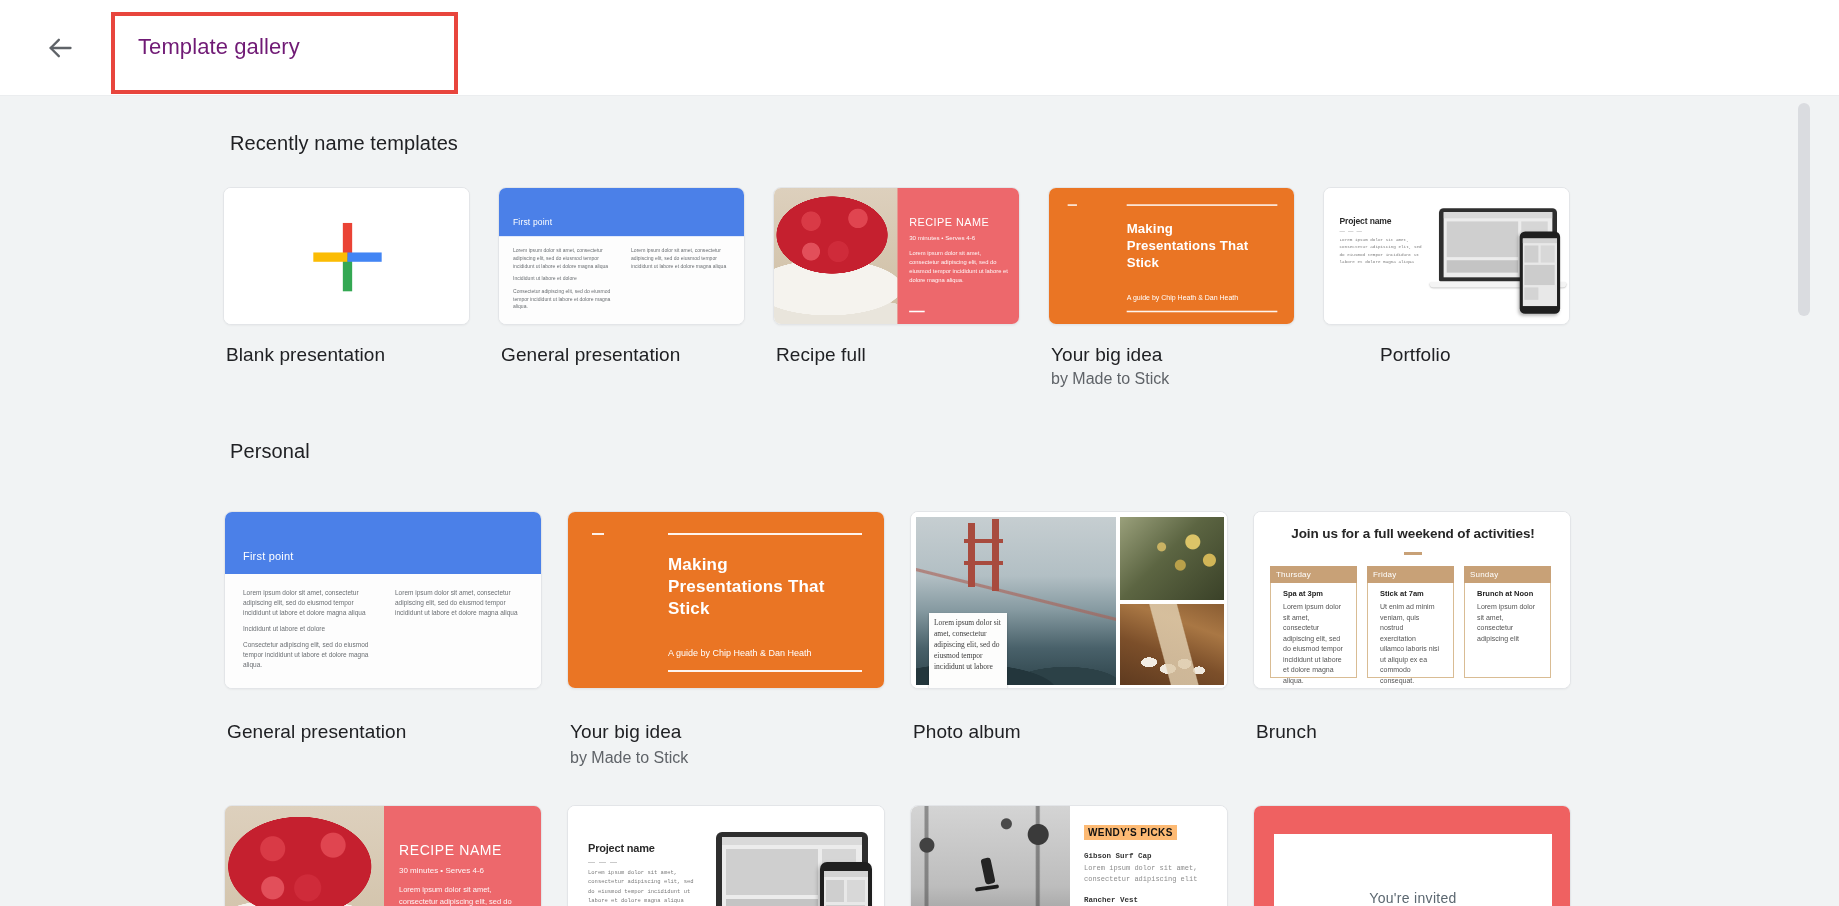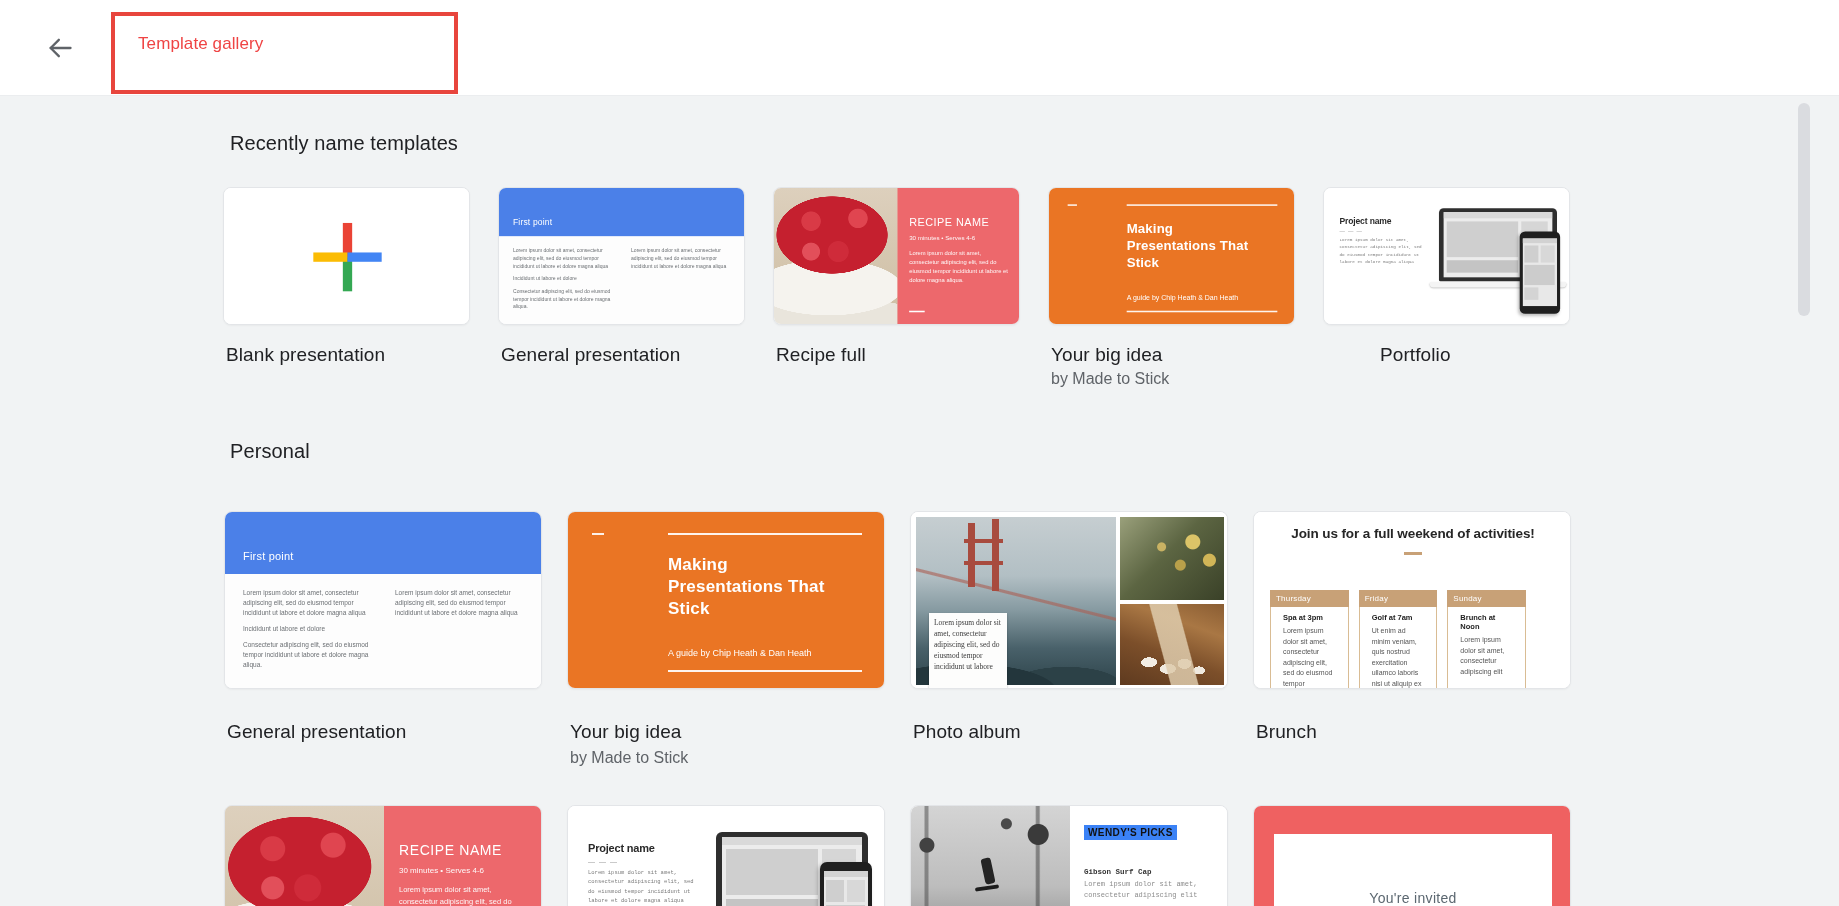--- a/index.html
+++ b/index.html
@@ -4,21 +4,21 @@
 <style>
   * { margin:0; padding:0; box-sizing:border-box; }
   html,body { width:1839px; height:906px; }
   body { font-family:"Liberation Sans", sans-serif; background:#f1f3f4; overflow:hidden; }
   .page { position:relative; width:1839px; height:906px; background:#f1f3f4; overflow:hidden; }
 
   
   .header { position:absolute; left:0; top:0; width:1839px; height:96px; background:#ffffff; border-bottom:1px solid #ebedef; z-index:5; }
   .back-btn { position:absolute; left:40px; top:28px; width:40px; height:40px; border:none; background:transparent; cursor:pointer; color:#5f6368; }
   .back-btn svg { width:28px; height:28px; display:block; margin:auto; }
-  .page-title { position:absolute; left:138px; top:34px; font-size:17px; color:#ef4444; letter-spacing:.1px; }
+  .page-title { position:absolute; left:138px; top:34px; font-size:22px; color:#701a75; letter-spacing:.1px; }
   .annotation { position:absolute; left:111px; top:12px; width:347px; height:82px; border:4px solid #e8453d; z-index:6; pointer-events:none; }
 
   
   .sec-heading { position:absolute; font-size:20px; font-weight:400; color:#202124; letter-spacing:.1px; }
   .h-recent { left:230px; top:132px; }
   .h-personal { left:230px; top:440px; }
   .lbl { position:absolute; font-size:19px; font-weight:500; color:#202124; letter-spacing:.1px; }
   .sub { position:absolute; font-size:16px; font-weight:400; color:#5f6368; }
 
   
@@ -133,43 +133,43 @@
       radial-gradient(ellipse 8px 5px at 46% 80%, #efe9df 0 99%, transparent),
       radial-gradient(ellipse 7px 5px at 62% 74%, #f4efe6 0 99%, transparent),
       radial-gradient(ellipse 6px 4px at 76% 82%, #efe9df 0 99%, transparent),
       linear-gradient(20deg, #5e3a1f 0%, #7c4f2a 40%, #a97744 72%, #8a5d33 100%);
   }
 
   
   .t-wedding { background:#fff; }
   .wd-title { position:absolute; left:0; top:14px; width:100%; text-align:center; font-size:13.5px; font-weight:600; color:#262626; letter-spacing:-.1px; }
   .wd-dash { position:absolute; left:150px; top:40px; width:18px; height:3px; background:#c8a177; }
-  .wd-cols { position:absolute; left:16px; top:54px; width:256px; display:flex; gap:10px;margin-top:24px; }
+  .wd-cols { position:absolute; left:16px; top:54px; width:281px; display:flex; gap:10px; }
   .wd-col { flex:1; }
   .wd-day { height:17px; line-height:17px; background:#c8a177; color:#fff; font-size:8px; padding-left:6px; letter-spacing:.2px; }
   .wd-body { border:1px solid #d9bc94; border-top:none; background:#fff; height:95px; padding:6px 12px; }
   .wd-event { font-size:7.5px; font-weight:700; color:#222; margin-bottom:4px; }
   .wd-text { font-size:7px; line-height:1.5; color:#555; }
 
   
   .t-lookbook { background:#fff; }
   .ph-skate { position:absolute; left:0; top:0; width:50%; height:100%;
     background:
       radial-gradient(circle 11px at 80% 16%, #3a3a3a 0 10px, transparent 11px),
       radial-gradient(circle 8px at 10% 22%, #424242 0 7px, transparent 8px),
       radial-gradient(circle 6px at 60% 10%, #4a4a4a 0 5px, transparent 6px),
       linear-gradient(90deg, transparent 78%, rgba(60,60,60,.5) 79%, rgba(60,60,60,.5) 80.5%, transparent 81.5%),
       linear-gradient(90deg, transparent 8%, rgba(70,70,70,.5) 9%, rgba(70,70,70,.5) 10.5%, transparent 11.5%),
       linear-gradient(180deg, #d4d4d4 0%, #bdbdbd 45%, #949494 72%, #6f6f6f 100%);
   }
   .sk-fig { position:absolute; left:72px; top:52px; width:10px; height:26px; background:#242424; border-radius:3px; transform:rotate(-12deg); }
   .sk-board { position:absolute; left:64px; top:80px; width:24px; height:4px; background:#1d1d1d; border-radius:2px; transform:rotate(-8deg); }
   .lb-panel { position:absolute; left:50%; top:0; width:50%; height:100%; padding:16px 14px; }
-  .lb-chip { display:inline-block; background:#3b82f6; color:#111; font-size:10px; font-weight:700; letter-spacing:.4px; padding:2px 4px; text-transform:uppercase; }
-  .lb-item-name { font-family:"Liberation Mono", monospace; font-size:7.5px; font-weight:700; color:#333; margin-top:28px; }
+  .lb-chip { display:inline-block; background:#fdba74; color:#111; font-size:10px; font-weight:700; letter-spacing:.4px; padding:2px 4px; text-transform:uppercase; }
+  .lb-item-name { font-family:"Liberation Mono", monospace; font-size:7.5px; font-weight:700; color:#333; margin-top:12px; }
   .lb-item-desc { font-family:"Liberation Mono", monospace; font-size:7px; line-height:1.5; color:#8c8c8c; margin-top:3px; }
 
   
   .t-invite { background:#ef6161; }
   .inv-panel { position:absolute; left:20px; top:28px; width:278px; height:150px; background:#fff; text-align:center; }
   .inv-eyebrow { position:absolute; left:0; top:40px; width:100%; font-size:14px; color:#5b6770; letter-spacing:.3px;margin-top:16px; }
 
   
   .sb-thumb { position:absolute; left:1798px; top:103px; width:12px; height:213px; background:#dadce0; border-radius:6px; cursor:pointer; }
 </style>
@@ -324,21 +324,21 @@
         <div class="wd-col">
           <div class="wd-day">Thursday</div>
           <div class="wd-body">
             <div class="wd-event">Spa at 3pm</div>
             <div class="wd-text">Lorem ipsum dolor sit amet, consectetur adipiscing elit, sed do eiusmod tempor incididunt ut labore et dolore magna aliqua.</div>
           </div>
         </div>
         <div class="wd-col">
           <div class="wd-day">Friday</div>
           <div class="wd-body">
-            <div class="wd-event">Golf at 7am</div>
+            <div class="wd-event">Stick at 7am</div>
             <div class="wd-text">Ut enim ad minim veniam, quis nostrud exercitation ullamco laboris nisi ut aliquip ex ea commodo consequat.</div>
           </div>
         </div>
         <div class="wd-col">
           <div class="wd-day">Sunday</div>
           <div class="wd-body">
             <div class="wd-event">Brunch at Noon</div>
             <div class="wd-text">Lorem ipsum dolor sit amet, consectetur adipiscing elit</div>
           </div>
         </div>

